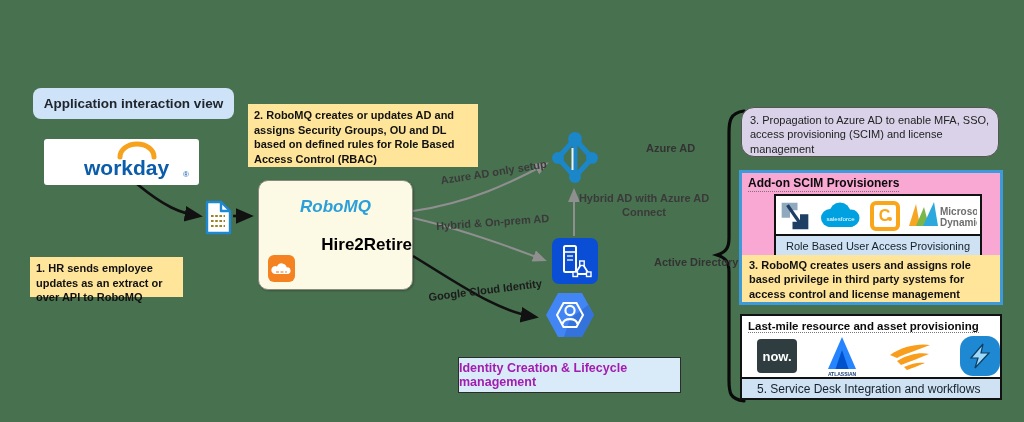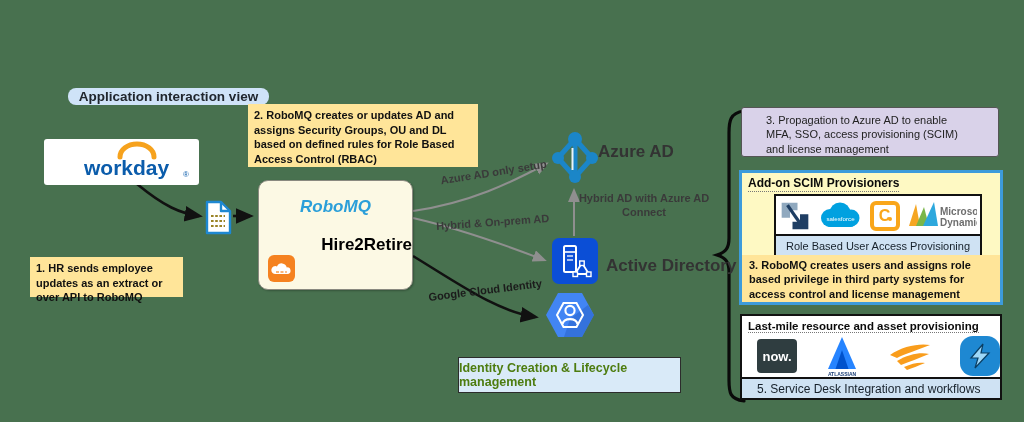--- a/index.html
+++ b/index.html
@@ -9,24 +9,24 @@
     font-family:"Liberation Sans", sans-serif;
     color:#111;
   }
   .abs{position:absolute;}
   svg{display:block;}
   .overlay{position:absolute; left:0; top:0; z-index:1; pointer-events:none;}
   .z2{z-index:2;}
 
   
   .hdr{
-    left:33px; top:88px; width:201px; height:17px;
+    left:33px; top:88px; width:201px; height:31px;
     background:#CFE3F8; border-radius:8px;
     display:flex; align-items:center; justify-content:center;
-    font-weight:bold; font-size:13.5px; color:#20262e;margin-left:35px;
+    font-weight:bold; font-size:13.5px; color:#20262e;
   }
 
   
   .workday{left:44px; top:139px; width:121px; height:46px; background:#fff; border-radius:3px;
     display:flex; align-items:center; justify-content:center;padding-left:34px;}
 
   
   .note{background:#FFE599; font-size:11px; font-weight:bold; line-height:1.32; padding:4px 6px; box-sizing:border-box; color:#111;}
   .note1{left:30px; top:257px; width:153px; height:40px; text-align:left;}
   .note2{left:248px; top:104px; width:230px; height:63px;}
@@ -42,43 +42,43 @@
   .cloudic{position:absolute; left:9px; bottom:7px; width:27px; height:27px; background:#F58220; border-radius:6px;
     display:flex; align-items:center; justify-content:center;}
 
   
   .flowlbl{font-size:11px; font-weight:bold; color:#3a3a3a; white-space:nowrap;}
   .lbl-azure-only{left:440px; top:166px; transform:rotate(-9deg);}
   .lbl-hybrid{left:436px; top:216px; transform:rotate(-4deg);}
   .lbl-google{left:428px; top:284px; transform:rotate(-7deg); color:#1c1c1c;}
   .lbl-adconnect{left:578px; top:192px; width:132px; text-align:center; white-space:normal; line-height:1.25;}
 
-  .nodelbl{font-size:17px; font-weight:bold; color:#333; white-space:nowrap;}
+  .nodelbl{font-size:11px; font-weight:bold; color:#333; white-space:nowrap;margin-left:48px;}
 
   
   .adic{left:552px; top:238px; width:46px; height:46px; background:#0B4ED6; border-radius:7px;
     display:flex; align-items:center; justify-content:center;}
 
   
   .identity{
     left:458px; top:357px; width:223px; height:36px;
     background:#D9EAF8; border:1.6px solid #2c2c2c; box-sizing:border-box;
     display:flex; align-items:center; justify-content:center;
-    font-weight:bold; font-size:12.5px; color:#4d7c0f;
+    font-weight:bold; font-size:12.5px; color:#a21caf;
   }
 
   
   .note3{
     left:741px; top:107px; width:258px; height:50px;
-    background:#D9D2E9; border:1.2px solid #555; border-radius:3px; box-sizing:border-box;
-    font-size:11px; color:#222; padding:5px 24px; line-height:1.3;
+    background:#D9D2E9; border:1.2px solid #555; border-radius:13px; box-sizing:border-box;
+    font-size:11px; color:#222; padding:5px 8px; line-height:1.3;
   }
   .scimbox{
     left:739px; top:170px; width:264px; height:135px;
-    background:#fef9c3; border:3px solid #3D9BDB; box-sizing:border-box;
+    background:#f9a8d4; border:3px solid #3D9BDB; box-sizing:border-box;
   }
   .scimtitle{margin:2px 6px 0 6px; font-weight:bold; font-size:12px; color:#0a0a0a;
     border-bottom:1px dotted #777; display:inline-block; padding-bottom:1px;}
   .logobox{position:absolute; left:32px; top:21px; width:208px; height:64px;
     border:2px solid #111; box-sizing:border-box; background:#fff;}
   .logorow{display:flex; align-items:center; justify-content:center; gap:7px; height:40px;}
   .scimbar{position:absolute; left:0; right:0; bottom:0; height:20px; background:#CFE2F3;
     border-top:2px solid #111; display:flex; align-items:center; justify-content:center;
     font-size:11px; color:#16202a;}
   .note4{position:absolute; left:0; right:0; bottom:0; height:47px; background:#FFE599;

